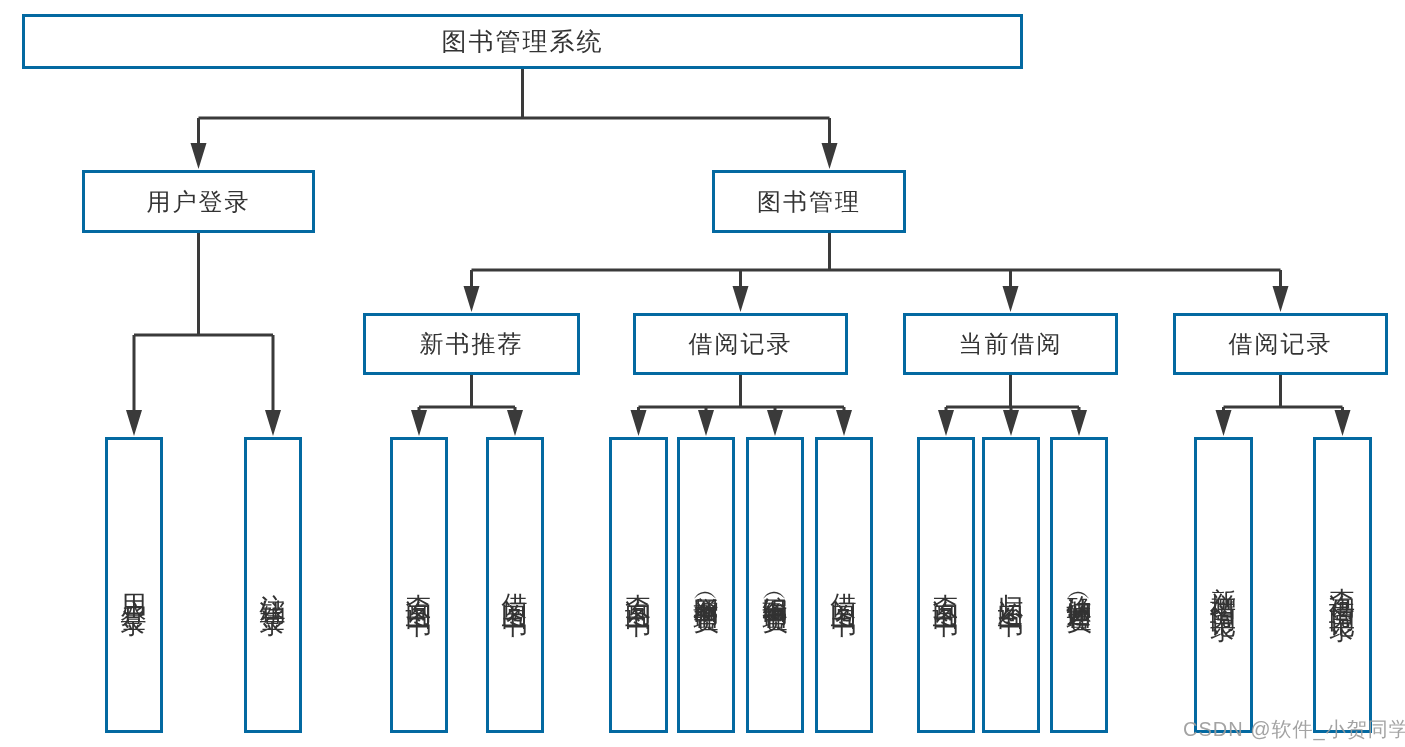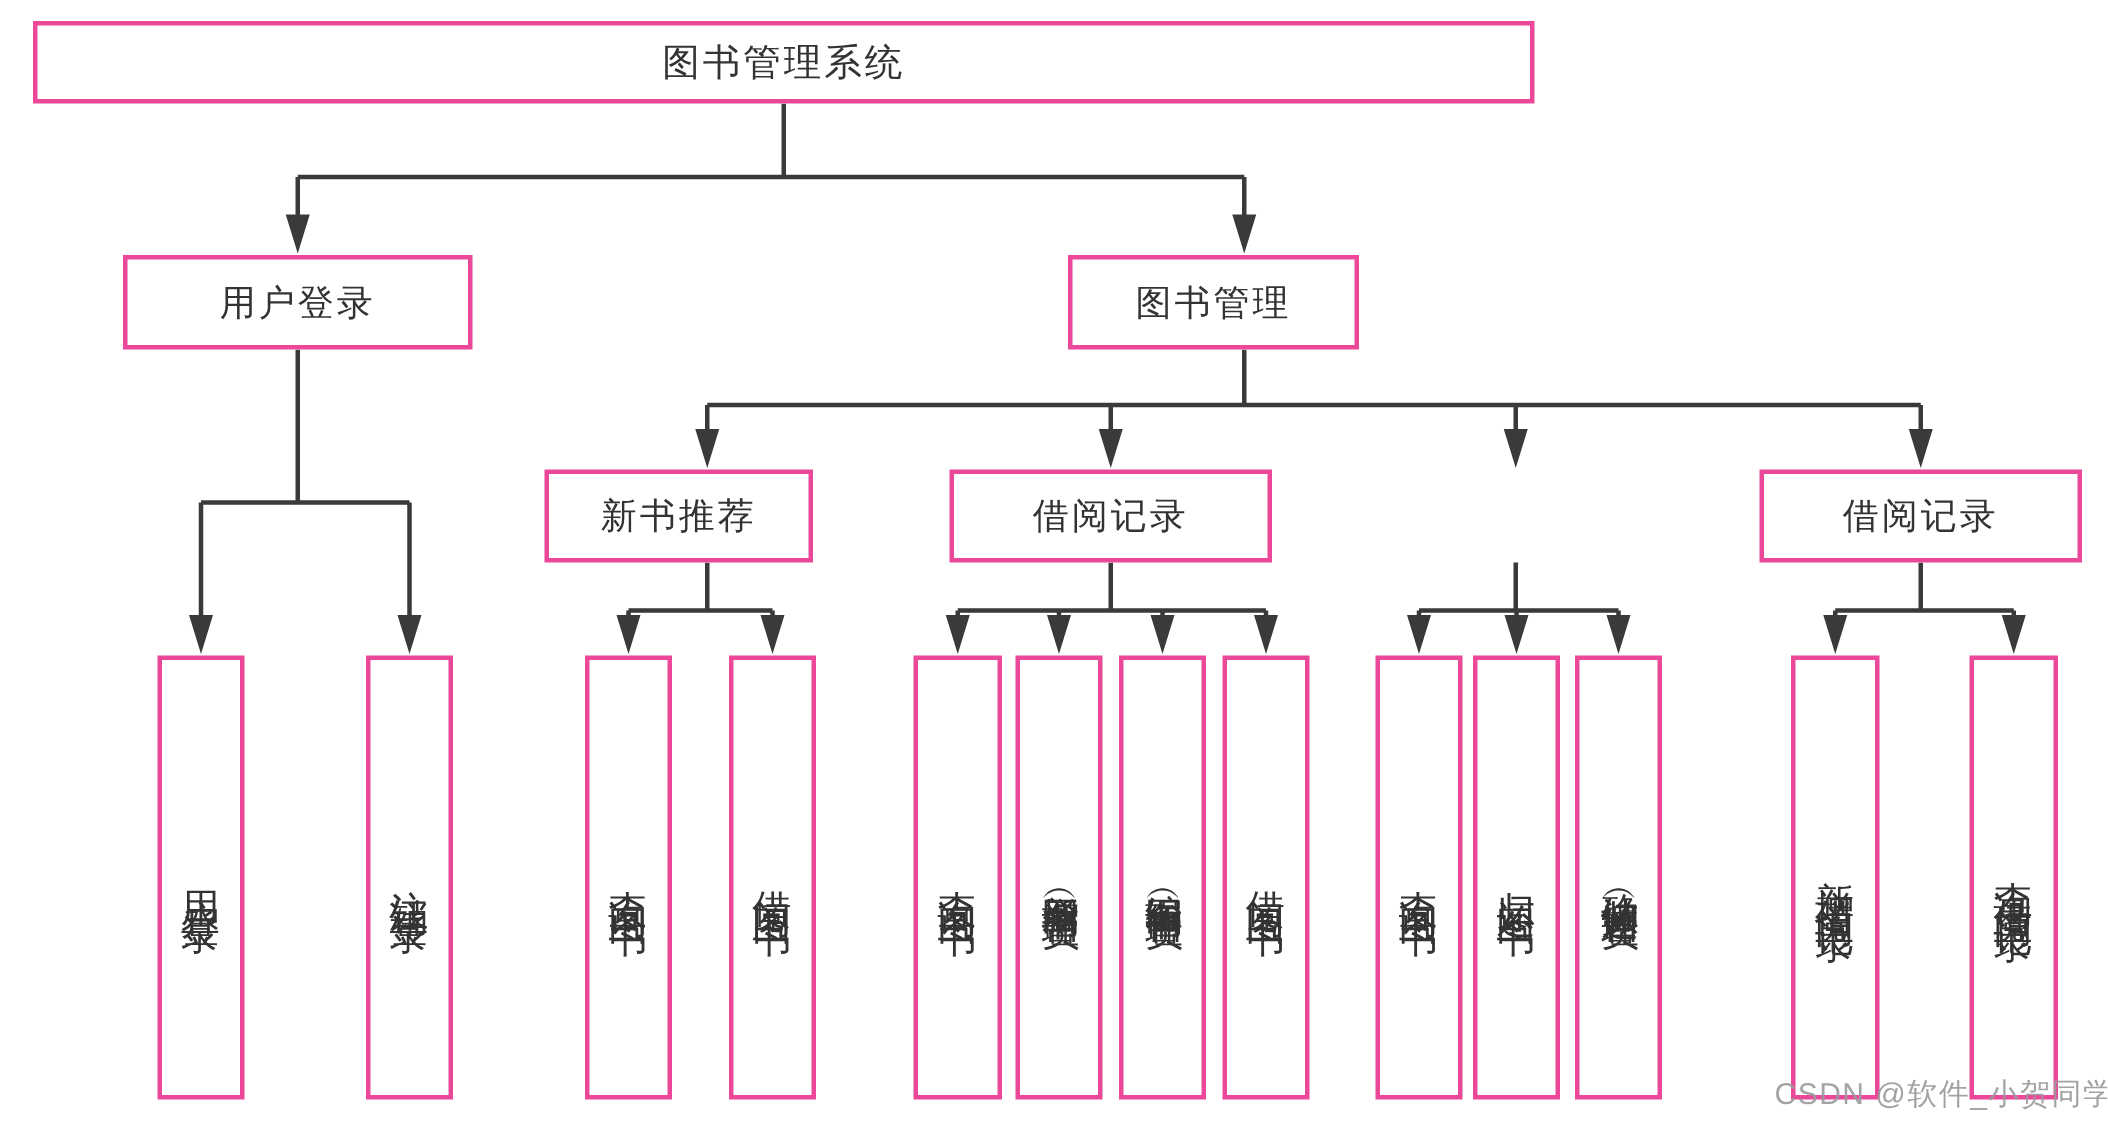--- a/index.html
+++ b/index.html
@@ -17,21 +17,21 @@
   }
   #connectors {
     position: absolute;
     left: 0; top: 0;
     width: 1405px; height: 747px;
     pointer-events: none;
   }
   .box {
     position: absolute;
     box-sizing: border-box;
-    border: 3px solid #ec4899;
+    border: 3px solid #0369a1;
     background: #ffffff;
     color: #333333;
     display: flex;
     align-items: center;
     justify-content: center;
     text-align: center;
     z-index: 2;
   }
   .hbox {
     font-size: 24px;
@@ -94,22 +94,23 @@
              M1071 410 L1087 410 L1079 436 Z
              M1215.5 410 L1231.5 410 L1223.5 436 Z
              M1334.5 410 L1350.5 410 L1342.5 436 Z" fill="#3a3a3a"></path>
   </svg>
 
   <div class="box hbox root" style="left:22px;top:14px;width:1001px;height:55px">图书管理系统</div>
 
   <div class="box hbox" style="left:82px;top:170px;width:233px;height:63px">用户登录</div>
   <div class="box hbox" style="left:712px;top:170px;width:194px;height:63px">图书管理</div>
 
-  <div class="box hbox" style="left:363px;top:313px;width:179px;height:62px">新书推荐</div>
+  <div class="box hbox" style="left:363px;top:313px;width:217px;height:62px">新书推荐</div>
   <div class="box hbox" style="left:633px;top:313px;width:215px;height:62px">借阅记录</div>
+  <div class="box hbox" style="left:903px;top:313px;width:215px;height:62px">当前借阅</div>
   <div class="box hbox" style="left:1173px;top:313px;width:215px;height:62px">借阅记录</div>
 
   <div class="box vbox" style="left:105px;top:437px;width:58px;height:296px">用户登录</div>
   <div class="box vbox" style="left:244px;top:437px;width:58px;height:296px">注销登录</div>
 
   <div class="box vbox" style="left:390px;top:437px;width:58px;height:296px">查询图书</div>
   <div class="box vbox" style="left:486px;top:437px;width:58px;height:296px">借阅图书</div>
 
   <div class="box vbox" style="left:609px;top:437px;width:59px;height:296px">查询图书</div>
   <div class="box vbox long" style="left:677px;top:437px;width:58px;height:296px">新增图书（管理员）</div>

